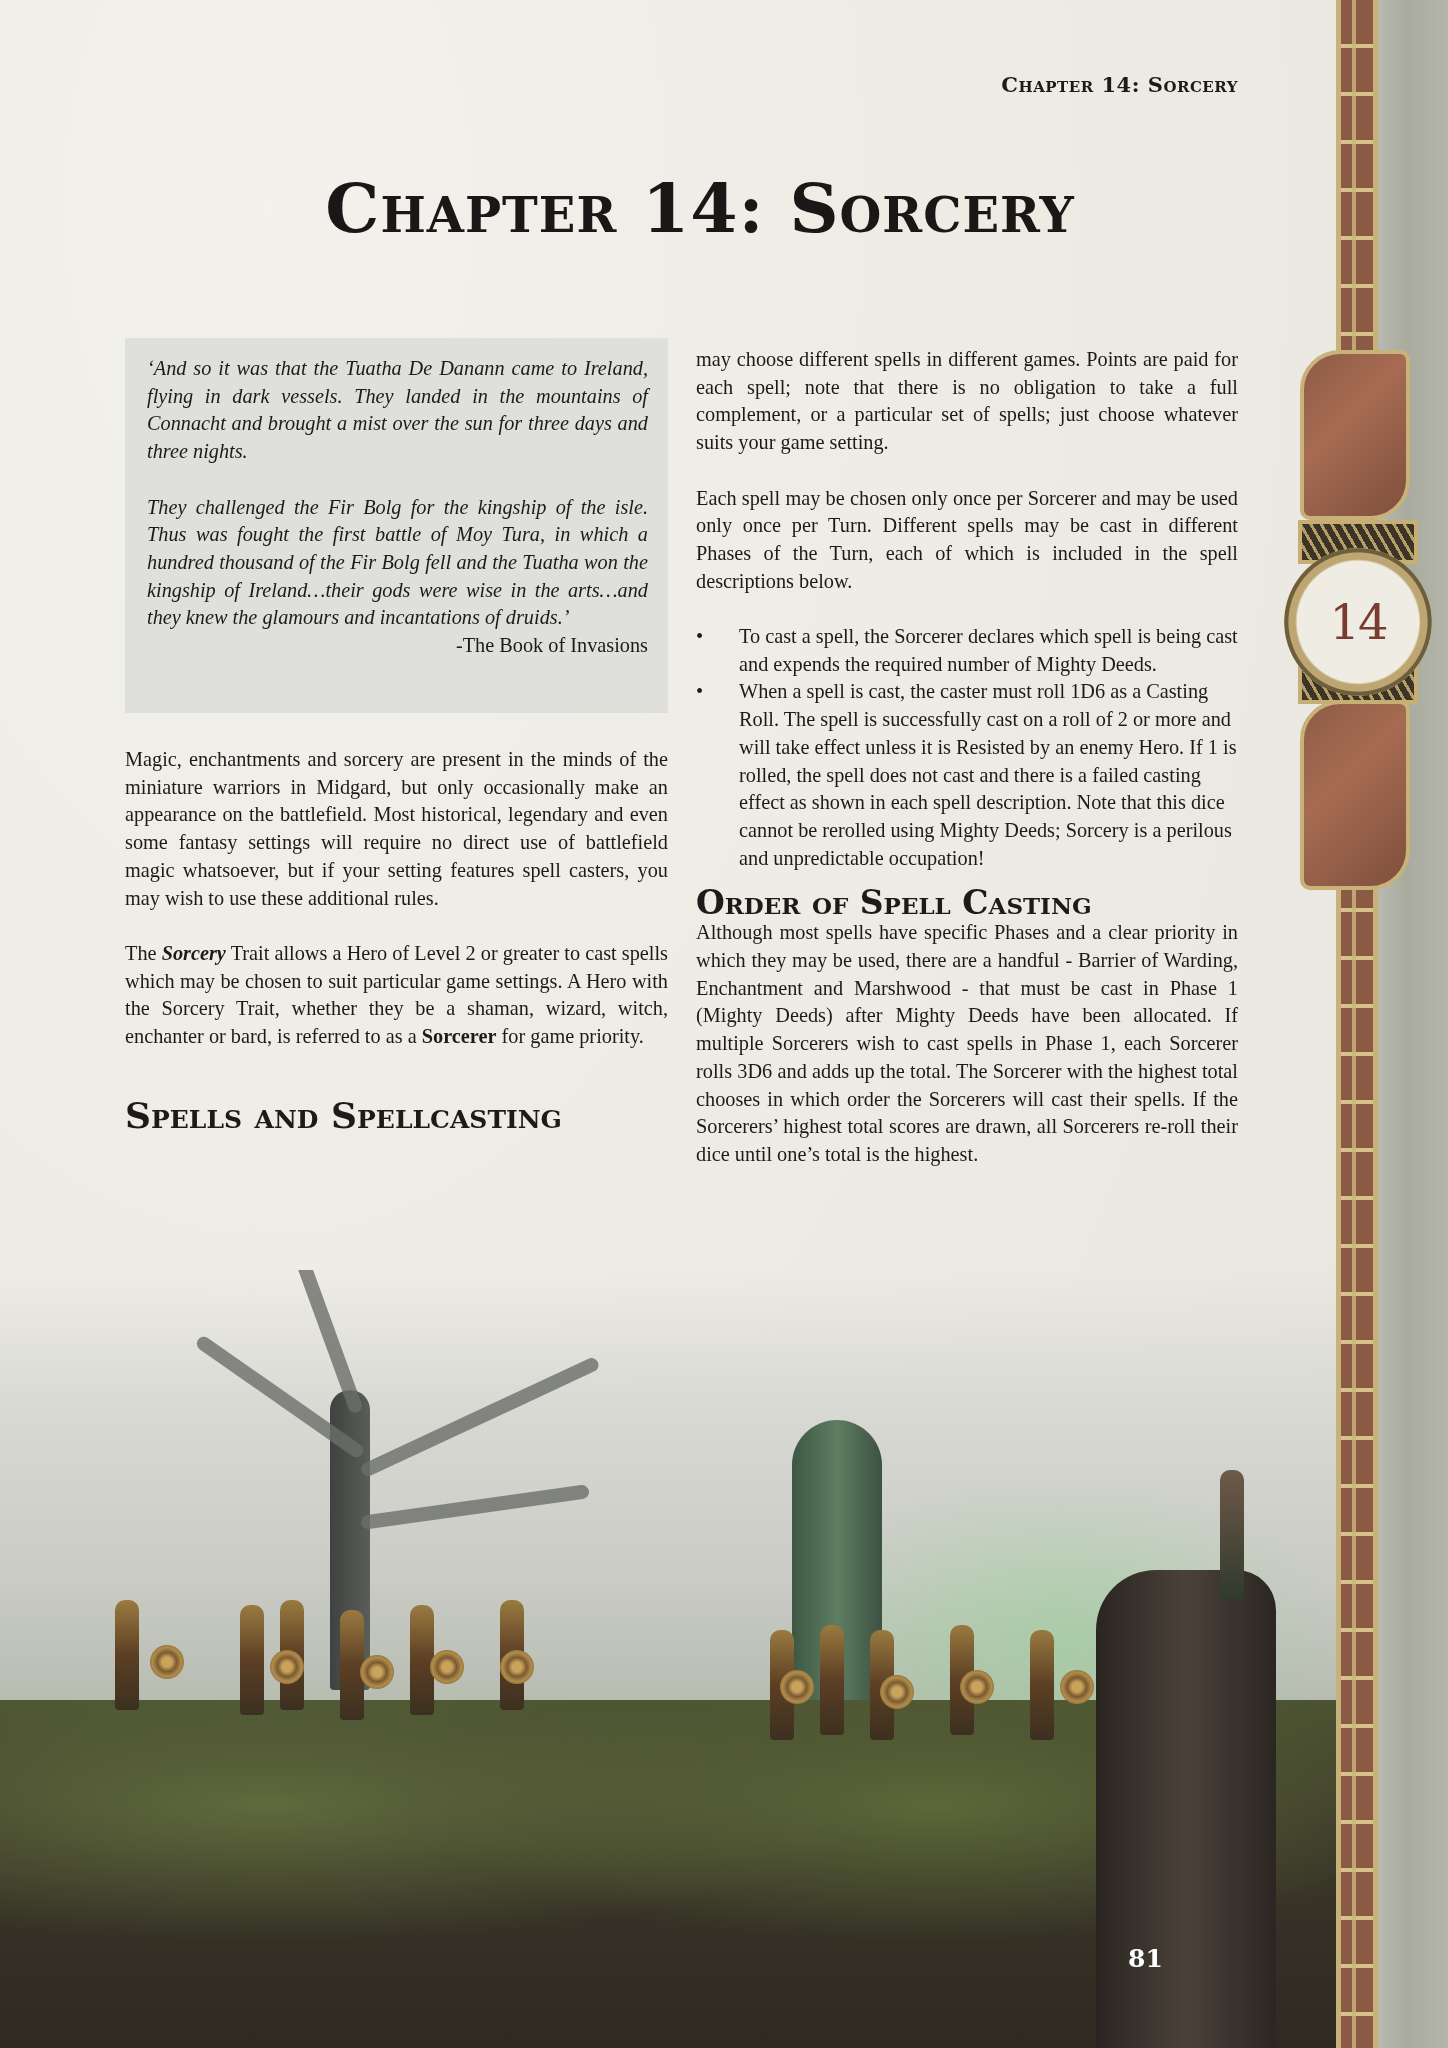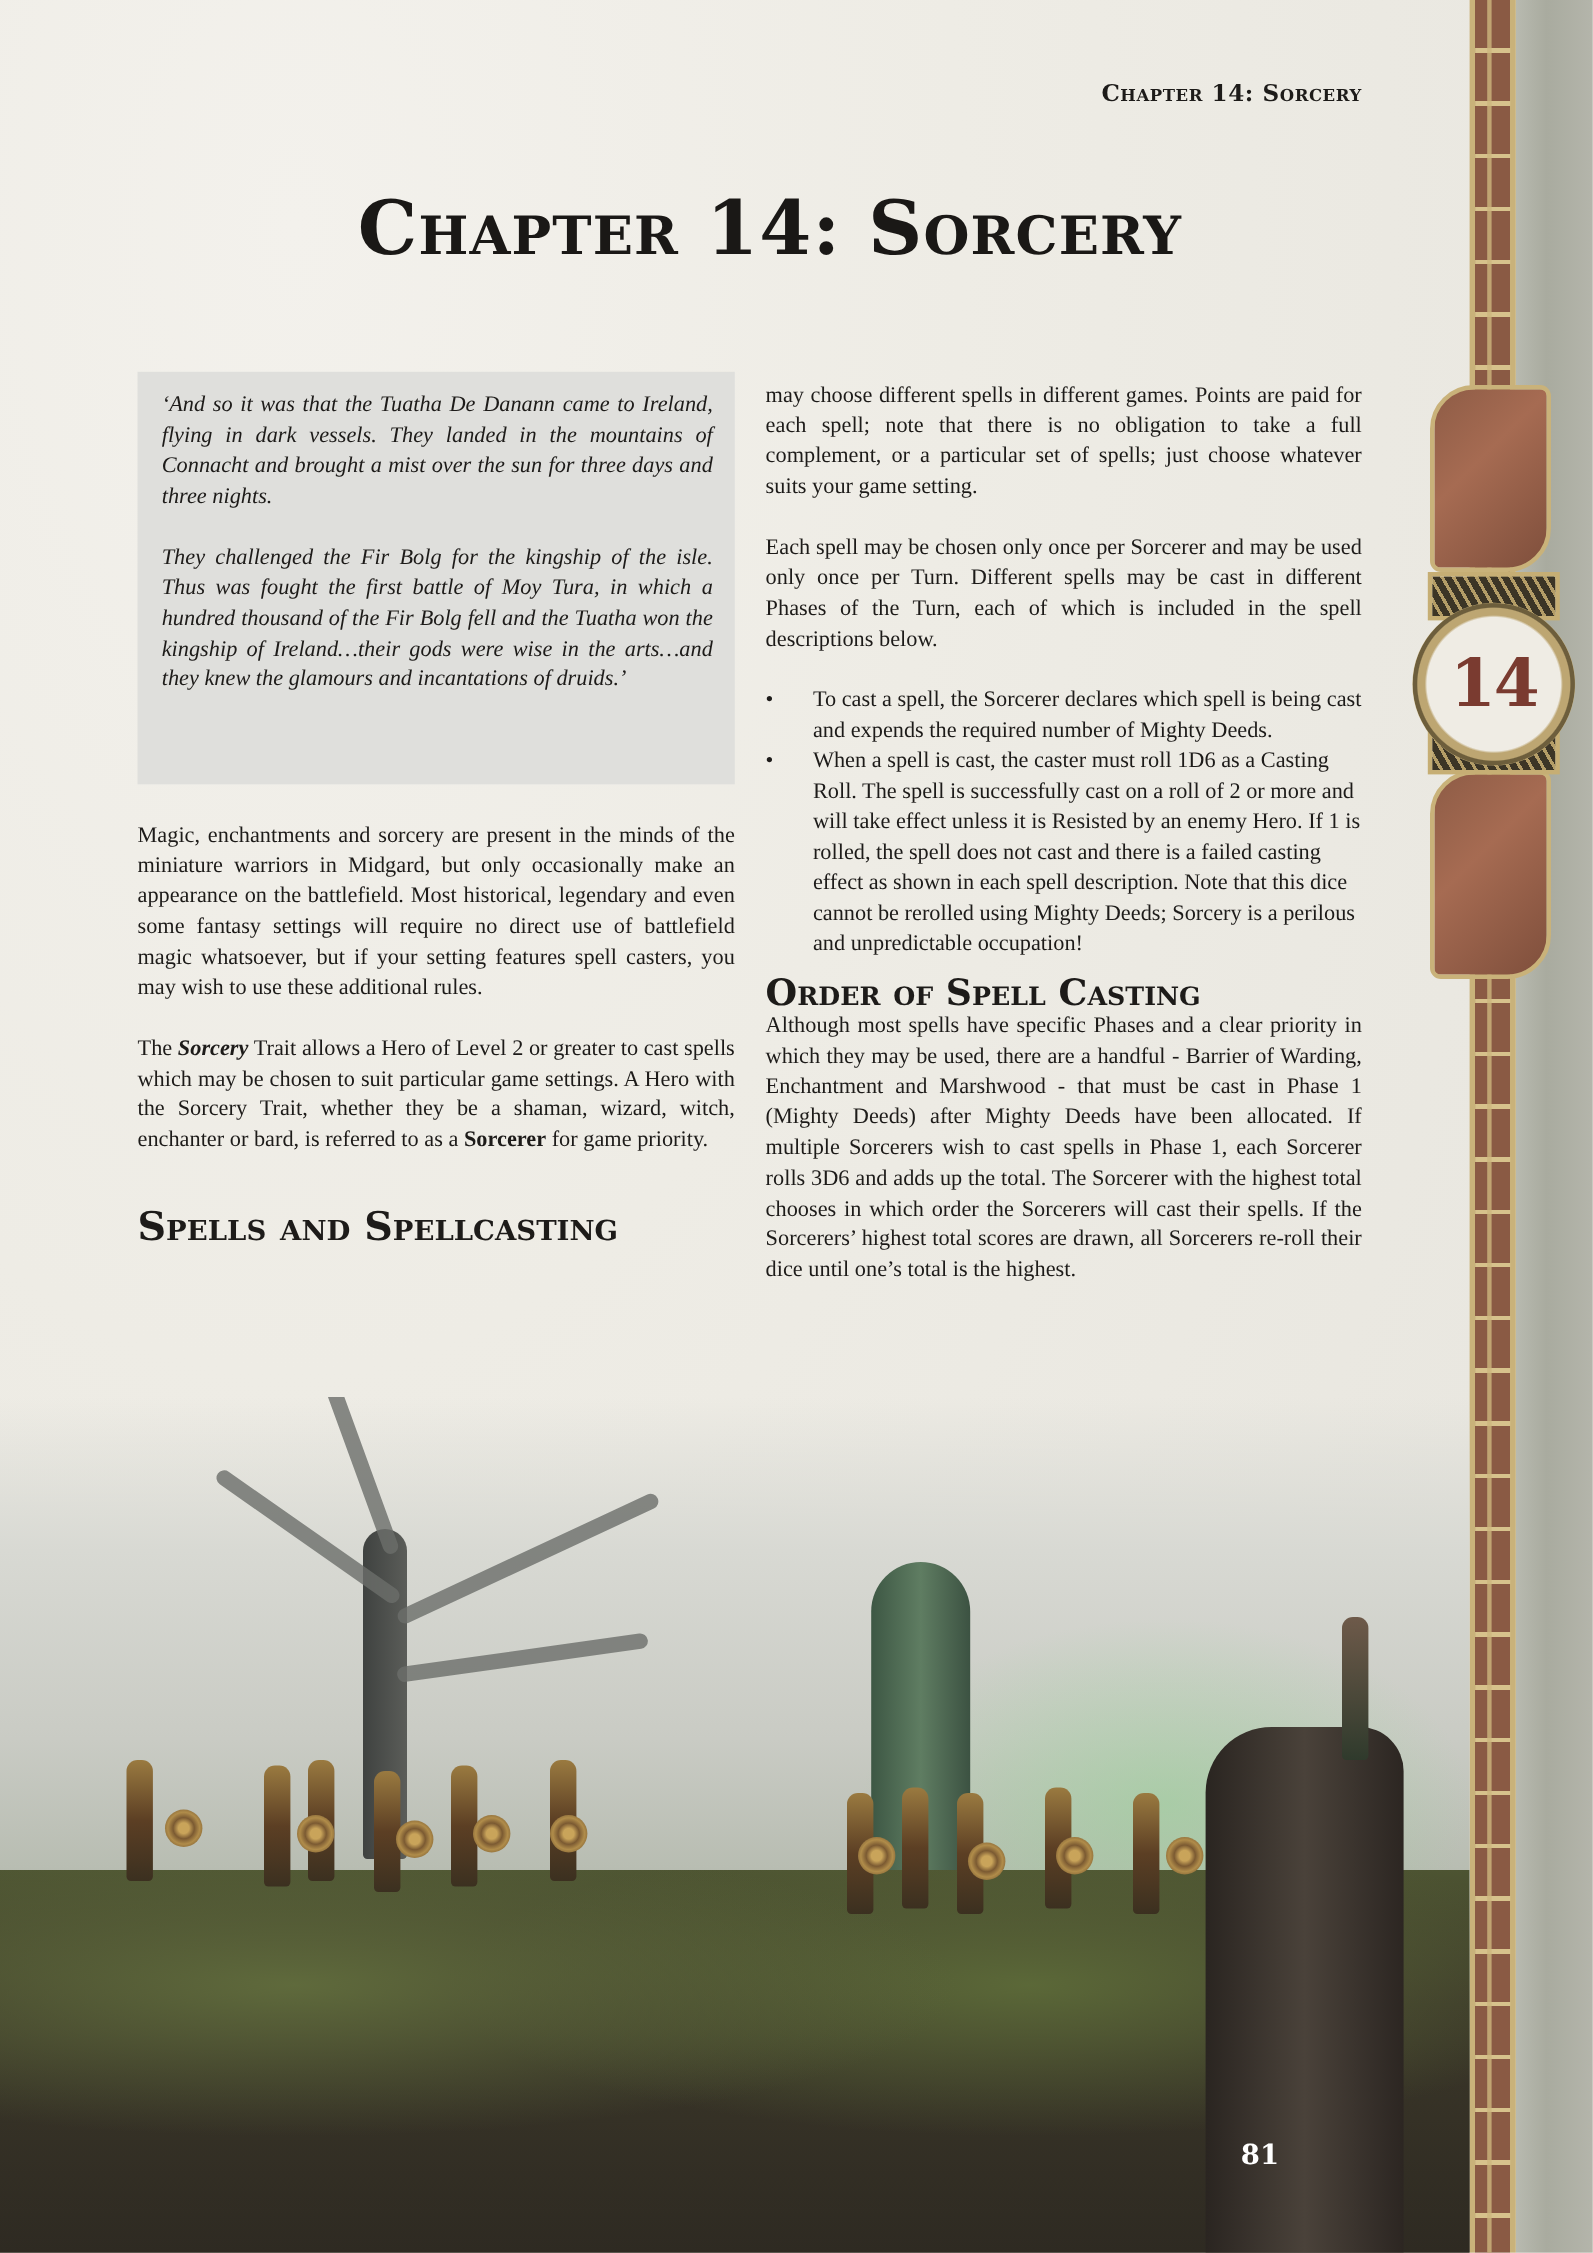--- a/index.html
+++ b/index.html
@@ -47,21 +47,21 @@
   }
   .plate-top { top: 520px; }
   .plate-bottom { top: 660px; }
   .medallion {
     position: absolute; left: 1284px; top: 548px; width: 148px; height: 148px;
     border-radius: 50%;
     background: radial-gradient(circle, #efece4 0 58%, #bda672 60% 66%, #6d5e3c 67% 70%, #cdb67e 71% 100%);
     display: flex; align-items: center; justify-content: center;
   }
   .medallion-num {
-    font-family: "DejaVu Serif", serif; font-weight: bold; font-size: 60px;
+    font-family: "DejaVu Serif", serif; font-weight: normal; font-size: 48px;
     color: #7a3b30; letter-spacing: -2px;
   }
 
   .running-head {
     position: absolute; right: 210px; top: 72px;
     font-family: "DejaVu Serif", serif; font-weight: bold; font-size: 21px;
     letter-spacing: .5px; font-variant: small-caps;
   }
   .chapter-title {
     position: absolute; left: 0; width: 1400px; top: 168px; text-align: center;
@@ -154,20 +154,21 @@
   <span class="medallion-num">14</span>
 </div>
 
 <div class="running-head">Chapter 14: Sorcery</div>
 <h1 class="chapter-title" style="margin:0;">Chapter 14: Sorcery</h1>
 
 <div class="quote-box">
   <p>‘And so it was that the Tuatha De Danann came to Ireland, flying in dark vessels.  They landed in the mountains of Connacht and brought a mist over the sun for three days and three nights.</p>
   <div class="gap"></div>
   <p>They challenged the Fir Bolg for the kingship of the isle. Thus was fought the first battle of Moy Tura, in which a hundred thousand of the Fir Bolg fell and the Tuatha won the kingship of Ireland…their gods were wise in the arts…and they knew the glamours and incantations of druids.’</p>
+  <p class="quote-attrib">-The Book of Invasions</p>
 </div>
 
 <div class="col col-left" style="top: 746px;">
   <p>Magic, enchantments and sorcery are present in the minds of the miniature warriors in Midgard, but only occasionally make an appearance on the battlefield.  Most historical, legendary and even some fantasy settings will require no direct use of battlefield magic whatsoever, but if your setting features spell casters, you may wish to use these additional rules.</p>
   <div class="gap"></div>
   <p><span>The </span><b><i>Sorcery</i></b><span> Trait allows a Hero of Level 2 or greater to cast spells which may be chosen to suit particular game settings. A Hero with the Sorcery Trait, whether they be a shaman, wizard, witch, enchanter or bard, is referred to as a </span><b>Sorcerer</b><span> for game priority.</span></p>
   <div style="height: 46px;"></div>
   <h2 class="section-heading h-large">Spells and Spellcasting</h2>
 </div>
 

